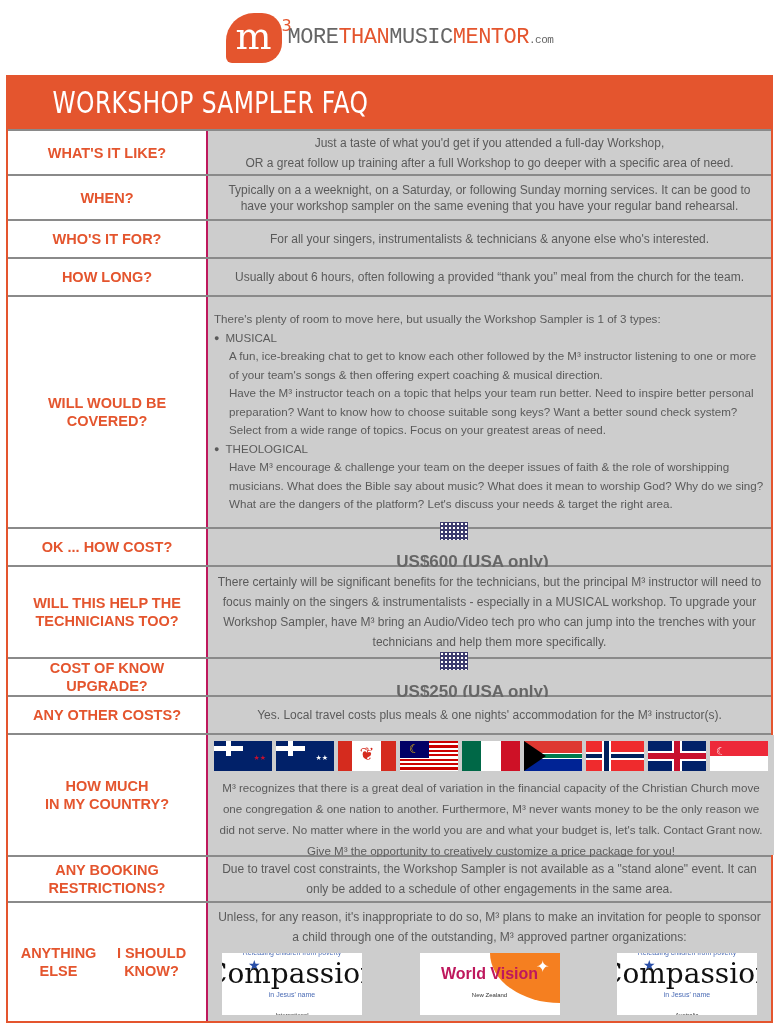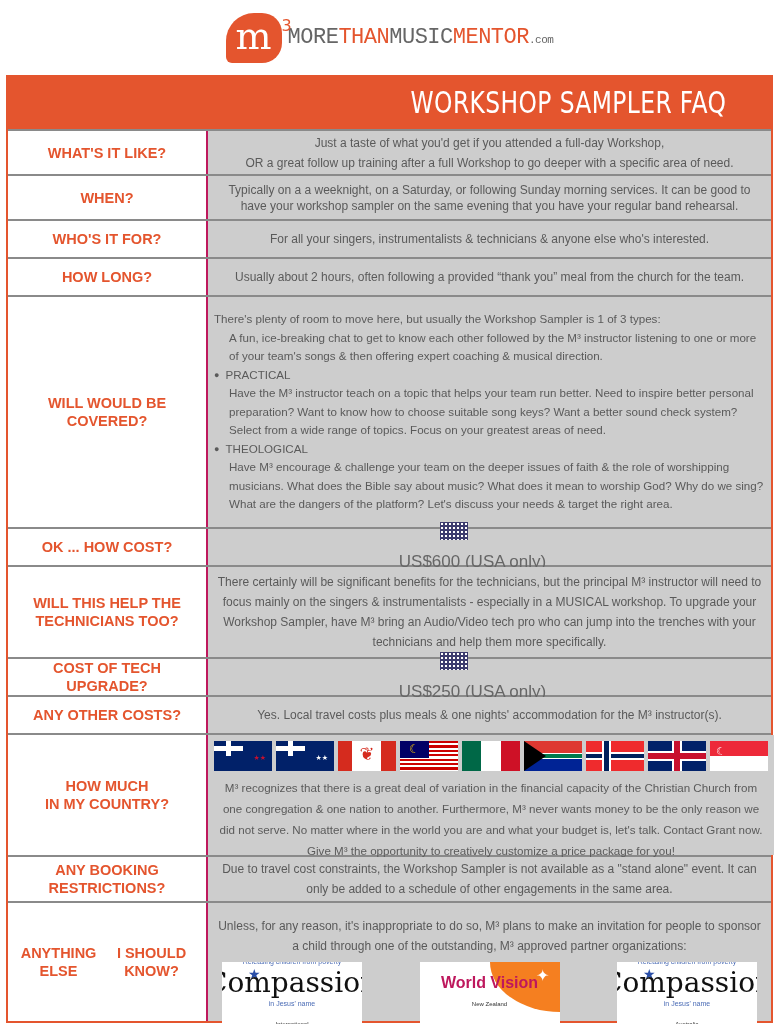--- a/index.html
+++ b/index.html
@@ -8,35 +8,35 @@
 
   .logo-bar { height: 75px; display: flex; align-items: center; justify-content: center; gap: 6px; }
   .logo-mark { width: 56px; height: 50px; background: #e4552e; border-radius: 28px 20px 20px 6px; position: relative; color: #fff; font-family: "DejaVu Serif", serif; font-size: 38px; line-height: 46px; text-align: center; }
   .logo-mark sup { position: absolute; top: -10px; right: -10px; font-size: 16px; color: #e4552e; font-family: "DejaVu Sans", sans-serif; }
   .logo-text { font-family: Liberation Mono, monospace; font-size: 22px; letter-spacing: -0.5px; text-transform: uppercase; font-weight: 300; }
   .logo-text .gray { color: #666; }
   .logo-text .orange { color: #e4552e; }
   .logo-text .com { font-size: 11px; color: #666; text-transform: none; }
 
   .faq { margin: 0 6px; border: 2px solid #e4552e; border-top: none; }
-  .faq-header { background: #e4552e; height: 54px; display: flex; align-items: center; justify-content: flex-end; }
+  .faq-header { background: #e4552e; height: 54px; display: flex; align-items: center; justify-content: flex-start; }
   .faq-header h1 { color: #fff; font-family: "DejaVu Sans", sans-serif; font-weight: 400; font-size: 30px; letter-spacing: 0.5px; transform: scaleX(0.78); }
 
   .row { display: flex; border-top: 2px solid #8a8a8a; }
   .row:first-of-type { border-top: none; }
   .q { width: 200px; flex: none; background: #fff; display: flex; align-items: center; justify-content: center; text-align: center; color: #e4552e; font-weight: bold; font-size: 14.5px; line-height: 18px; padding: 0 6px; border-right: 2px solid #be185d; }
   .a { flex: 1; background: #cdcdcd; font-size: 12px; line-height: 20px; color: #5a5a5a; padding: 4px 6px; display: flex; flex-direction: column; justify-content: center; }
   .center { text-align: center; }
 
   .bullet-head { padding-left: 0; }
   .bullet-head::before { content: "\25CF"; font-size: 9px; margin-right: 6px; vertical-align: 1px; }
   .indent { padding-left: 15px; }
 
   .price { display: flex; align-items: center; justify-content: center; gap: 30px; padding-right: 40px; }
-  .price-text { font-size: 17px; color: #666; font-weight: normal; }
+  .price-text { font-size: 17px; color: #666; font-weight: bold; }
 
   .flag-us { width: 66px; height: 34px; position: relative; background: repeating-linear-gradient(to bottom, #b22234 0 2.6px, #ffffff 2.6px 5.2px); }
   .flag-us::before { content: ""; position: absolute; left: 0; top: 0; width: 28px; height: 18px; background: #3c3b6e; background-image: radial-gradient(#fff 0.8px, transparent 0.9px); background-size: 4px 4px; }
 
   .flags { display: flex; gap: 4px; justify-content: center; padding: 2px 0 6px; }
   .flag { width: 58px; height: 30px; position: relative; overflow: hidden; }
   .f-nz, .f-au { background: #012169; }
   .f-nz::before, .f-au::before { content: ""; position: absolute; left: 0; top: 0; width: 29px; height: 15px; background: linear-gradient(to right, transparent 12px, #fff 12px, #fff 17px, transparent 17px), linear-gradient(to bottom, transparent 5px, #fff 5px, #fff 10px, transparent 10px), linear-gradient(to right, transparent 13px, #c8102e 13px, #c8102e 16px, transparent 16px), #012169; }
   .f-nz::after { content: "\2605 \2605"; position: absolute; right: 6px; top: 6px; color: #c8102e; font-size: 7px; }
   .f-au::after { content: "\2605 \2605"; position: absolute; right: 6px; top: 6px; color: #fff; font-size: 7px; }
@@ -91,50 +91,50 @@
     <div class="a center" style="line-height:16px">Typically on a a weeknight, on a Saturday, or following Sunday morning services. It can be good to have your workshop sampler on the same evening that you have your regular band rehearsal.</div>
   </div>
 
   <div class="row" style="height:38px">
     <div class="q">WHO'S IT FOR?</div>
     <div class="a center">For all your singers, instrumentalists &amp; technicians &amp; anyone else who's interested.</div>
   </div>
 
   <div class="row" style="height:38px">
     <div class="q">HOW LONG?</div>
-    <div class="a center">Usually about 2 hours, often following a provided “thank you” meal from the church for the team.</div>
+    <div class="a center">Usually about 6 hours, often following a provided “thank you” meal from the church for the team.</div>
   </div>
 
   <div class="row" style="height:232px">
     <div class="q">WILL WOULD BE COVERED?</div>
     <div class="a" style="font-size:11.6px;line-height:18.5px">
       <div>There's plenty of room to move here, but usually the Workshop Sampler is 1 of 3 types:</div>
+      <div class="bullet-head">MUSICAL</div>
       <div class="indent">A fun, ice-breaking chat to get to know each other followed by the M³ instructor listening to one or more of your team's songs &amp; then offering expert coaching &amp; musical direction.</div>
-      <div class="bullet-head">PRACTICAL</div>
       <div class="indent">Have the M³ instructor teach on a topic that helps your team run better. Need to inspire better personal preparation? Want to know how to choose suitable song keys? Want a better sound check system? Select from a wide range of topics. Focus on your greatest areas of need.</div>
       <div class="bullet-head">THEOLOGICAL</div>
       <div class="indent">Have M³ encourage &amp; challenge your team on the deeper issues of faith &amp; the role of worshipping musicians. What does the Bible say about music? What does it mean to worship God? Why do we sing? What are the dangers of the platform? Let's discuss your needs &amp; target the right area.</div>
     </div>
   </div>
 
   <div class="row" style="height:38px">
     <div class="q">OK ... HOW COST?</div>
     <div class="a price">
       <div class="flag-us"></div>
       <div class="price-text">US$600 (USA only)</div>
     </div>
   </div>
 
   <div class="row" style="height:92px">
     <div class="q">WILL THIS HELP THE TECHNICIANS TOO?</div>
     <div class="a center" style="line-height:20px">There certainly will be significant benefits for the technicians, but the principal M³ instructor will need to focus mainly on the singers &amp; instrumentalists - especially in a MUSICAL workshop. To upgrade your Workshop Sampler, have M³ bring an Audio/Video tech pro who can jump into the trenches with your technicians and help them more specifically.</div>
   </div>
 
   <div class="row" style="height:38px">
-    <div class="q">COST OF TECH UPGRADE?</div>
+    <div class="q">COST OF KNOW UPGRADE?</div>
     <div class="a price">
       <div class="flag-us"></div>
       <div class="price-text">US$250 (USA only)</div>
     </div>
   </div>
 
   <div class="row" style="height:38px">
     <div class="q">ANY OTHER COSTS?</div>
     <div class="a center">Yes. Local travel costs plus meals &amp; one nights' accommodation for the M³ instructor(s).</div>
   </div>
@@ -149,38 +149,38 @@
         <div class="flag f-nz"></div>
         <div class="flag f-au"></div>
         <div class="flag f-ca"></div>
         <div class="flag f-my"></div>
         <div class="flag f-mx"></div>
         <div class="flag f-za"></div>
         <div class="flag f-no"></div>
         <div class="flag f-gb"></div>
         <div class="flag f-sg"></div>
       </div>
-      <div>M³ recognizes that there is a great deal of variation in the financial  capacity of the Christian Church from</div>
+      <div>M³ recognizes that there is a great deal of variation in the financial  capacity of the Christian Church move</div>
       <div>one congregation &amp; one nation to another. Furthermore, M³ never wants money to be the only reason we</div>
       <div>did not serve. No matter where in the world you are and what your budget is, let's talk. Contact Grant now.</div>
       <div>Give M³ the opportunity to creatively customize a price package for you!</div>
     </div>
   </div>
 
   <div class="row" style="height:46px">
     <div class="q">ANY BOOKING RESTRICTIONS?</div>
     <div class="a center" style="line-height:20px">Due to travel cost constraints, the Workshop Sampler is not  available as a "stand alone" event. It can only be added to a schedule of other engagements in the same area.</div>
   </div>
 
   <div class="row" style="height:120px">
     <div class="q" style="flex-direction:row">
       <div>ANYTHING ELSE</div>
       <div>I SHOULD KNOW?</div>
     </div>
-    <div class="a center" style="justify-content:flex-start;line-height:20px;padding-top:13px">
+    <div class="a center" style="justify-content:flex-start;line-height:20px;padding-top:4px">
       <div>Unless, for any reason, it's inappropriate to do so, M³ plans to make an invitation for people to sponsor a child through one of the outstanding, M³ approved partner organizations:</div>
       <div class="partners">
         <div class="partner">
           <span class="fig">★</span>
           <span class="tag">Releasing children from poverty</span>
           <span class="name">Compassion</span>
           <span class="tag">in Jesus' name</span>
           <span class="sub">International</span>
         </div>
         <div class="partner wv">

